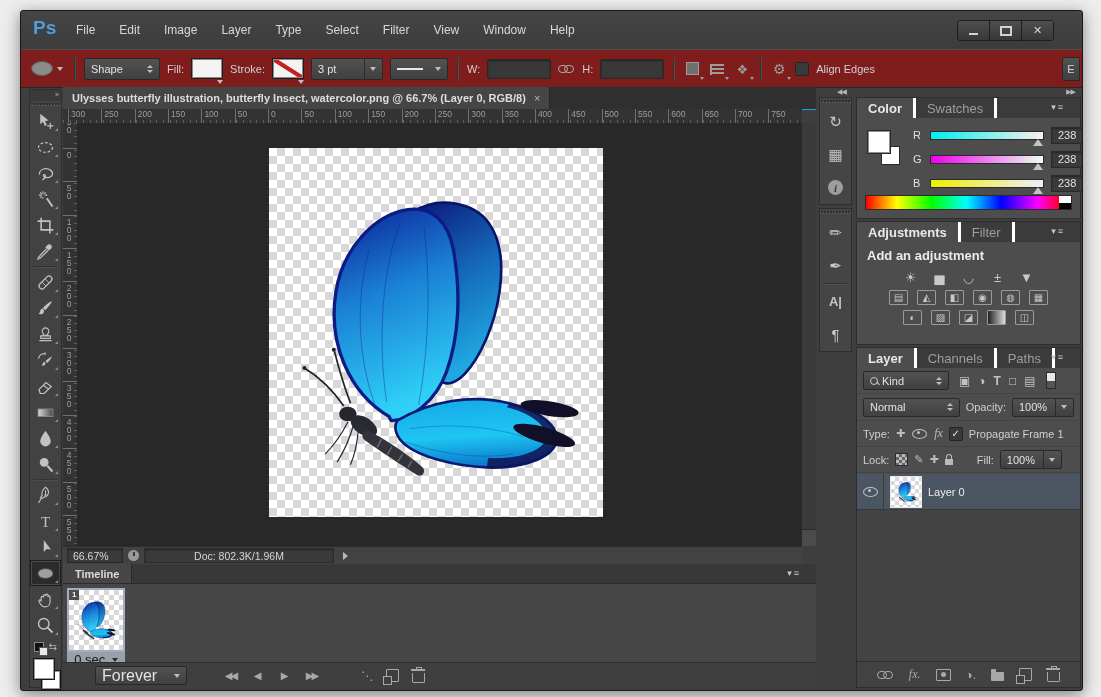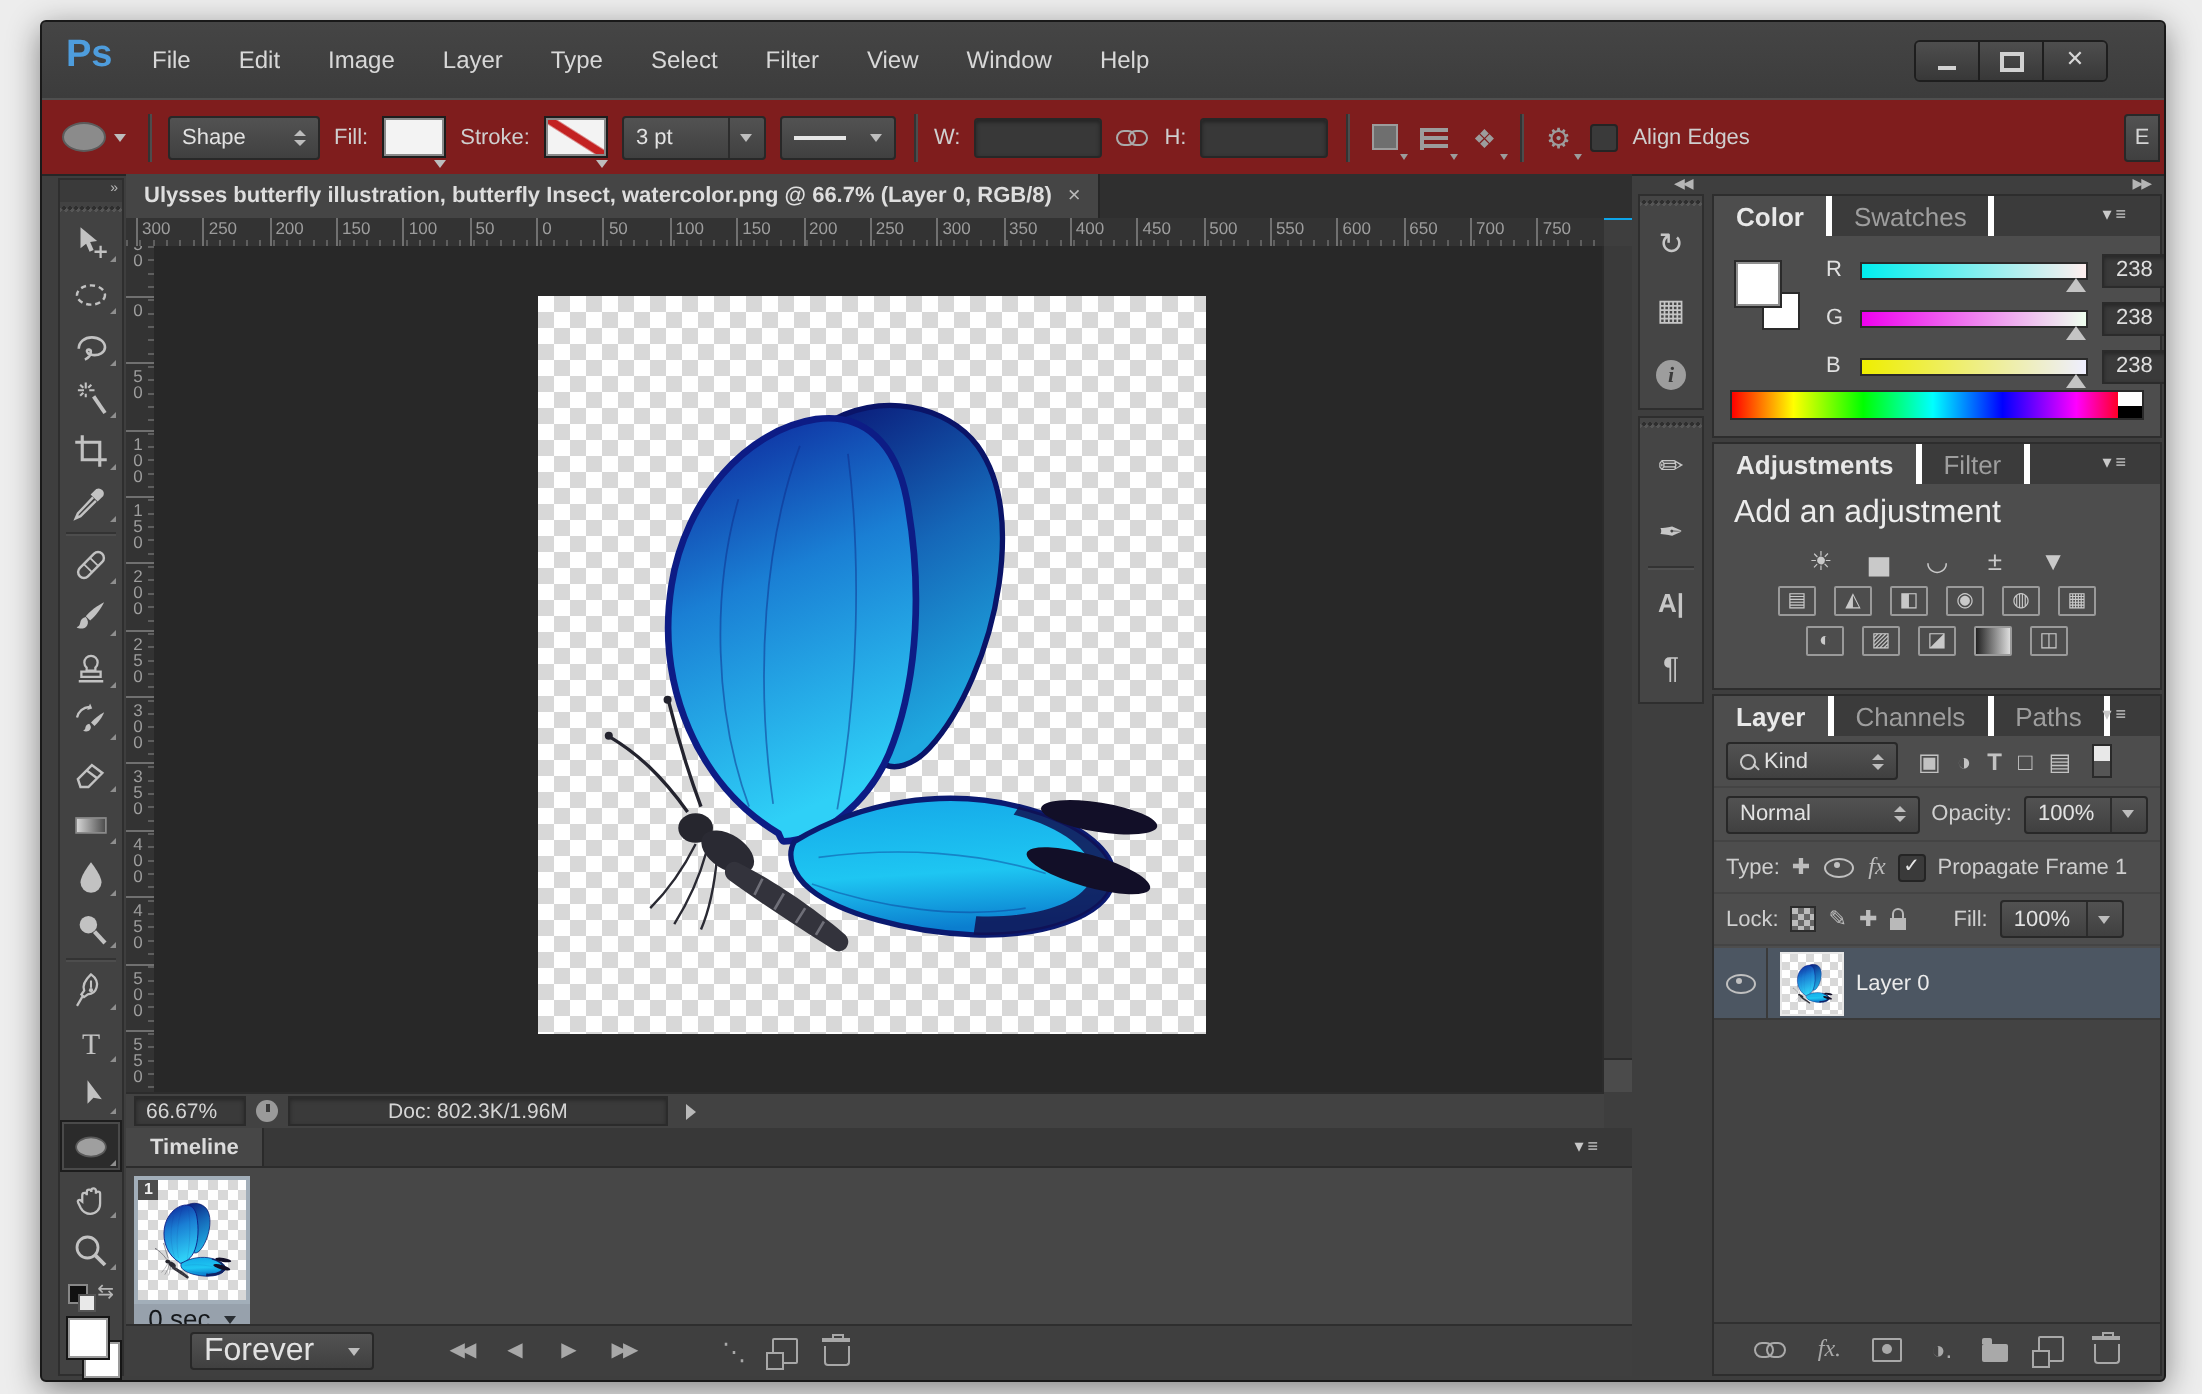--- a/index.html
+++ b/index.html
@@ -135,21 +135,21 @@
   .slider.g{background:linear-gradient(to right,rgb(238,0,238),rgb(238,255,238));}
   .slider.b{background:linear-gradient(to right,rgb(238,238,0),rgb(238,238,255));}
   .sthumb{position:absolute;left:91%;top:7px;width:0;height:0;border-left:5px solid transparent;border-right:5px solid transparent;border-bottom:7px solid #c4c4c4;}
   .chan-val{width:40px;height:15px;padding:0 6px;font-size:11px;color:#e0e0e0;}
   .spectrum{position:absolute;left:8px;right:8px;bottom:8px;height:13px;border:1px solid #2a2a2a;background:linear-gradient(to right,#ff0000 0%,#ffff00 15%,#00ff00 32%,#00ffff 49%,#0000ff 66%,#ff00ff 84%,#ff0000 96%);}
   .spec-end{position:absolute;right:0;top:0;bottom:0;width:12px;}
   .spec-end .w{position:absolute;left:0;top:0;width:100%;height:50%;background:#fff;}
   .spec-end .k{position:absolute;left:0;bottom:0;width:100%;height:50%;background:#000;}
   
   .panel-adjust{top:124px;height:124px;}
-  .adj-heading{font-size:16px;font-weight:normal;color:#ececec;padding:6px 0 2px 10px;}
+  .adj-heading{font-size:13px;font-weight:bold;color:#ececec;padding:6px 0 2px 10px;}
   .adj-row{display:flex;justify-content:center;gap:9px;margin-top:5px;}
   .adj-icon{width:20px;height:15px;display:flex;align-items:center;justify-content:center;color:#c9c9c9;font-size:13px;line-height:1;}
   .adj-icon.boxed{border:1px solid #9a9a9a;border-radius:1px;width:17px;height:13px;font-size:10px;}
   .adj-icon.gradbox{background:linear-gradient(to right,#222,#ddd);}
   
   .panel-layers{top:250px;bottom:0;}
   .lrow{display:flex;align-items:center;padding:0 6px;gap:6px;border-bottom:1px solid #444;position:relative;height:25px;font-size:11px;color:#d3d3d3;}
   .kind-dd{width:72px;height:17px;justify-content:flex-start;gap:4px;}
   .sglyph{width:6px;height:6px;border:1.3px solid #c9c9c9;border-radius:50%;position:relative;display:inline-block;}
   .sglyph::after{content:'';position:absolute;left:5px;top:5px;width:4px;height:1.3px;background:#c9c9c9;transform:rotate(45deg);}

